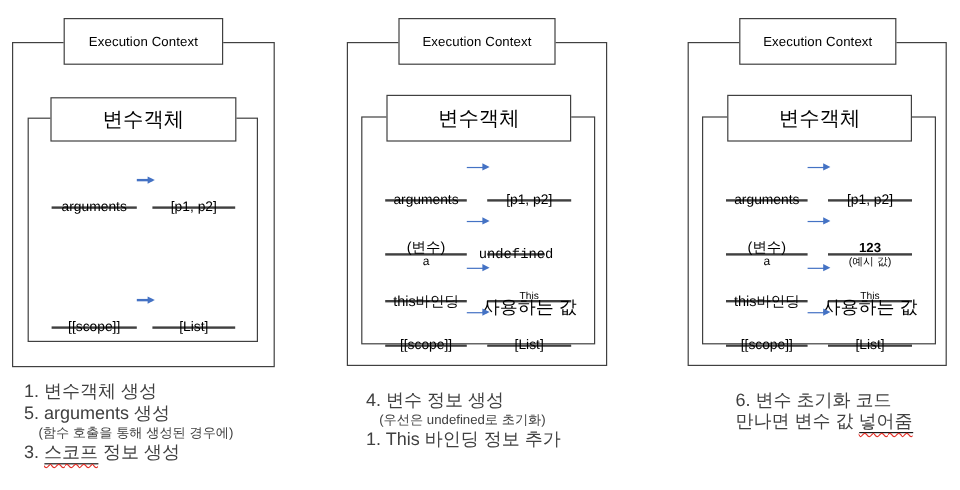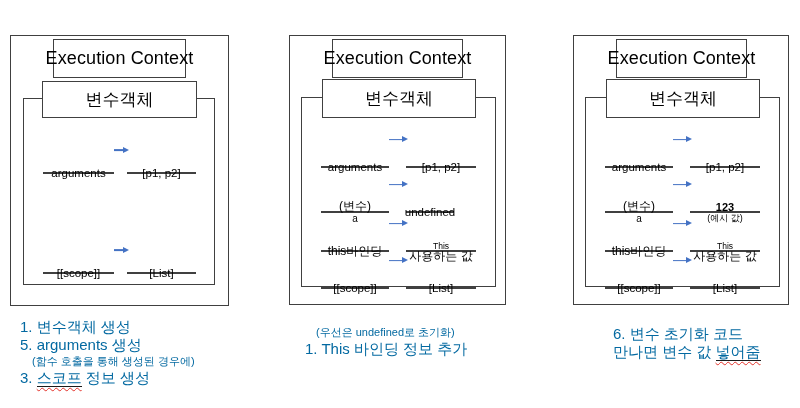--- a/index.html
+++ b/index.html
@@ -11,42 +11,42 @@
   .frame{
     position:absolute;box-sizing:border-box;
     border:1.8px solid #404040;background:transparent;
   }
   .titlebox{
     position:absolute;box-sizing:border-box;z-index:2;
     border:1.8px solid #404040;background:#ffffff;
     display:flex;align-items:center;justify-content:center;
     white-space:nowrap;
   }
-  .ec-title{font-size:18px;letter-spacing:0.1px;margin-top:24px;}
+  .ec-title{font-size:11px;letter-spacing:0.1px;}
   .vo-title{font-size:17px;}
   .row{position:absolute;left:0;right:0;z-index:2;}
   .cell{
     position:absolute;top:0;bottom:0;box-sizing:border-box;
     border:1.4px solid #404040;background:#ffffff;
     display:flex;flex-direction:column;align-items:center;justify-content:center;
     text-align:center;font-size:11.5px;line-height:13px;white-space:nowrap;margin-top:41px;
   }
   .kr{font-size:12px;align-items:center;}
   .var-l1{font-size:12px;line-height:13px;display:block;}
   .var-l2{font-size:10px;line-height:11px;display:block;}
   .this-l1{font-size:8.5px;line-height:10px;display:block;}
-  .this-l2{font-size:12px;line-height:11px;display:block;}
+  .this-l2{font-size:15px;line-height:11px;display:block;}
   .val-l1{font-size:11px;line-height:12px;font-weight:700;display:block;}
   .val-l2{font-size:9px;line-height:10px;display:block;}
   .arrow{position:absolute;top:50%;height:1.8px;background:#4472C4;transform:translateY(-50%);}
   .arrow::after{
     content:"";position:absolute;right:-2px;top:50%;transform:translateY(-50%);
     border-left:6px solid #4472C4;border-top:3.5px solid transparent;border-bottom:3.5px solid transparent;
   }
-  .notes{position:absolute;color:#0369a1;}
+  .notes{position:absolute;color:#404040;}
   .nline{font-size:15px;line-height:18px;white-space:nowrap;}
   .nsmall{font-size:11px;line-height:15px;padding-left:12px;white-space:nowrap;}
   .uw{
     border-bottom:1.5px solid #1a1a1a;
     text-decoration:underline wavy #e3322a;
     text-decoration-thickness:1px;
     text-underline-offset:3.5px;
   }
 </style>
 </head>
@@ -104,21 +104,21 @@
         <span>[p1, p2]</span>
       </div>
     </div>
 
     <div class="row" style="top:155px;height:29px;">
       <div class="cell" style="left:32px;width:68px;">
         <span class="var-l1">(변수)</span>
         <span class="var-l2">a</span>
       </div>
       <span class="arrow" style="left:100px;width:17px;"></span>
-      <div class="cell" style="left:117px;width:48px;">
+      <div class="cell" style="left:117px;width:48px;font-family:Liberation Mono, monospace;">
         <span>undefined</span>
       </div>
     </div>
 
     <div class="row" style="top:194px;height:29px;">
       <div class="cell kr" style="left:32px;width:68px;">
         <span>this바인딩</span>
       </div>
       <span class="arrow" style="left:100px;width:17px;"></span>
       <div class="cell" style="left:117px;width:70px;">
@@ -193,20 +193,21 @@
   </div>
 
   <div class="notes" style="left:20px;top:318px;">
     <div class="nline">1. 변수객체 생성</div>
     <div class="nline">5. arguments 생성</div>
     <div class="nsmall">(함수 호출을 통해 생성된 경우에)</div>
     <div class="nline"><span>3. </span><span class="uw">스코프</span><span> 정보 생성</span></div>
   </div>
 
   <div class="notes" style="left:305px;top:325px;">
+    <div class="nline">4. 변수 정보 생성</div>
     <div class="nsmall" style="padding-left:11px;">(우선은 undefined로 초기화)</div>
     <div class="nline">1. This 바인딩 정보 추가</div>
   </div>
 
   <div class="notes" style="left:597px;top:325px;margin-left:16px;">
     <div class="nline">6. 변수 초기화 코드</div>
     <div class="nline"><span>만나면 변수 값 </span><span class="uw">넣어줌</span></div>
   </div>
 
 </div>

